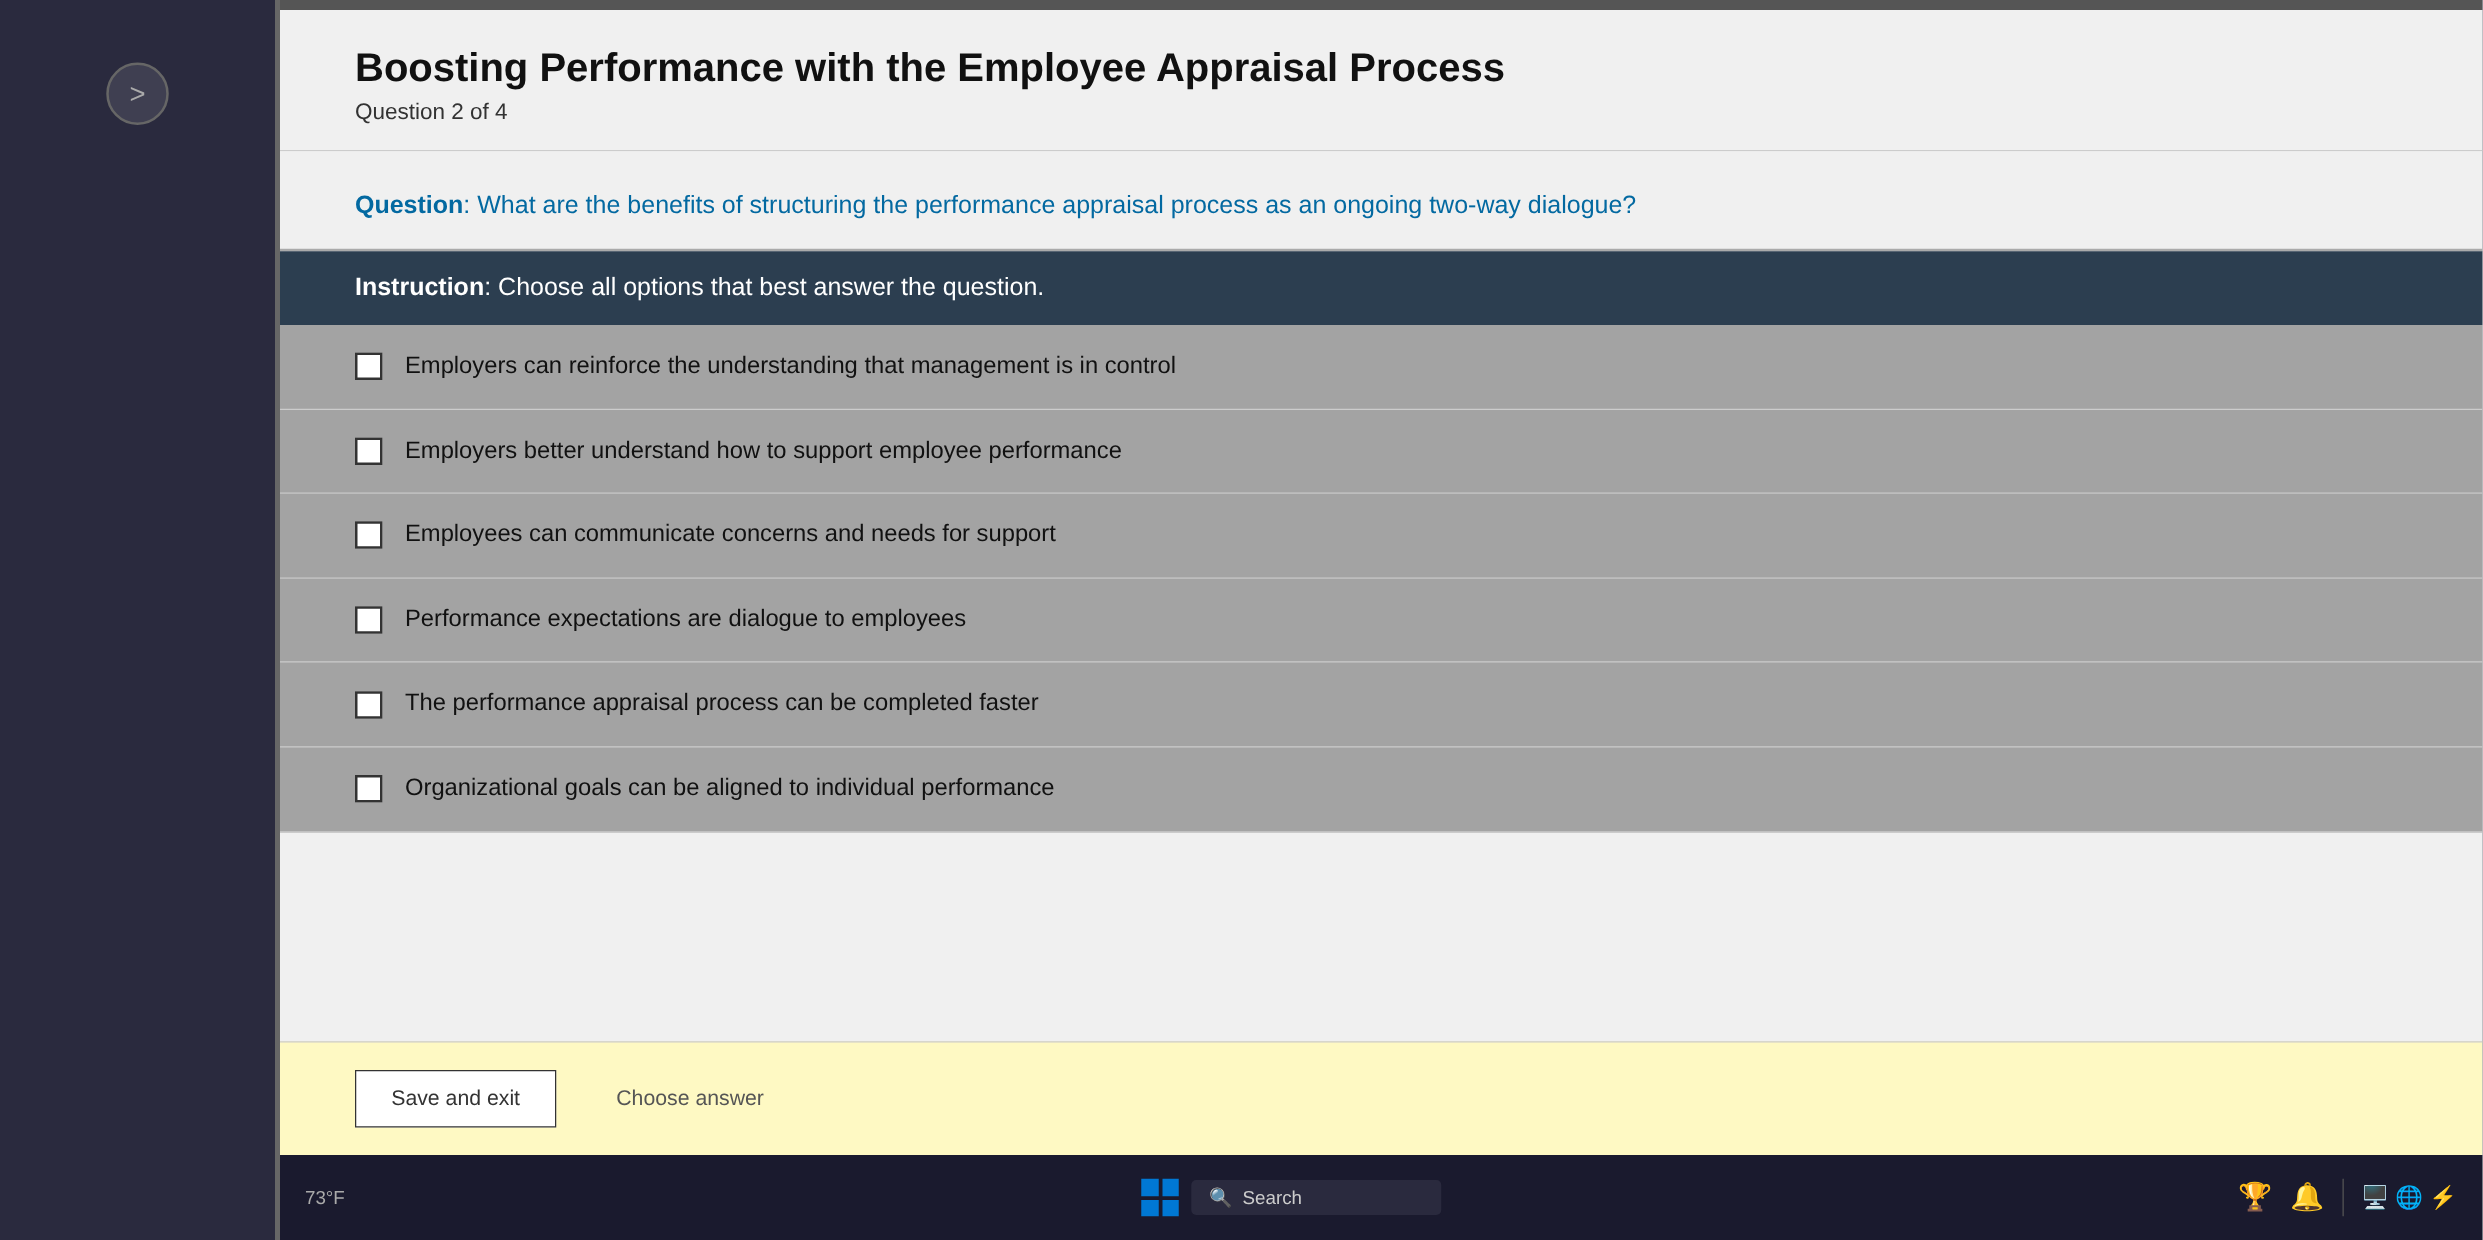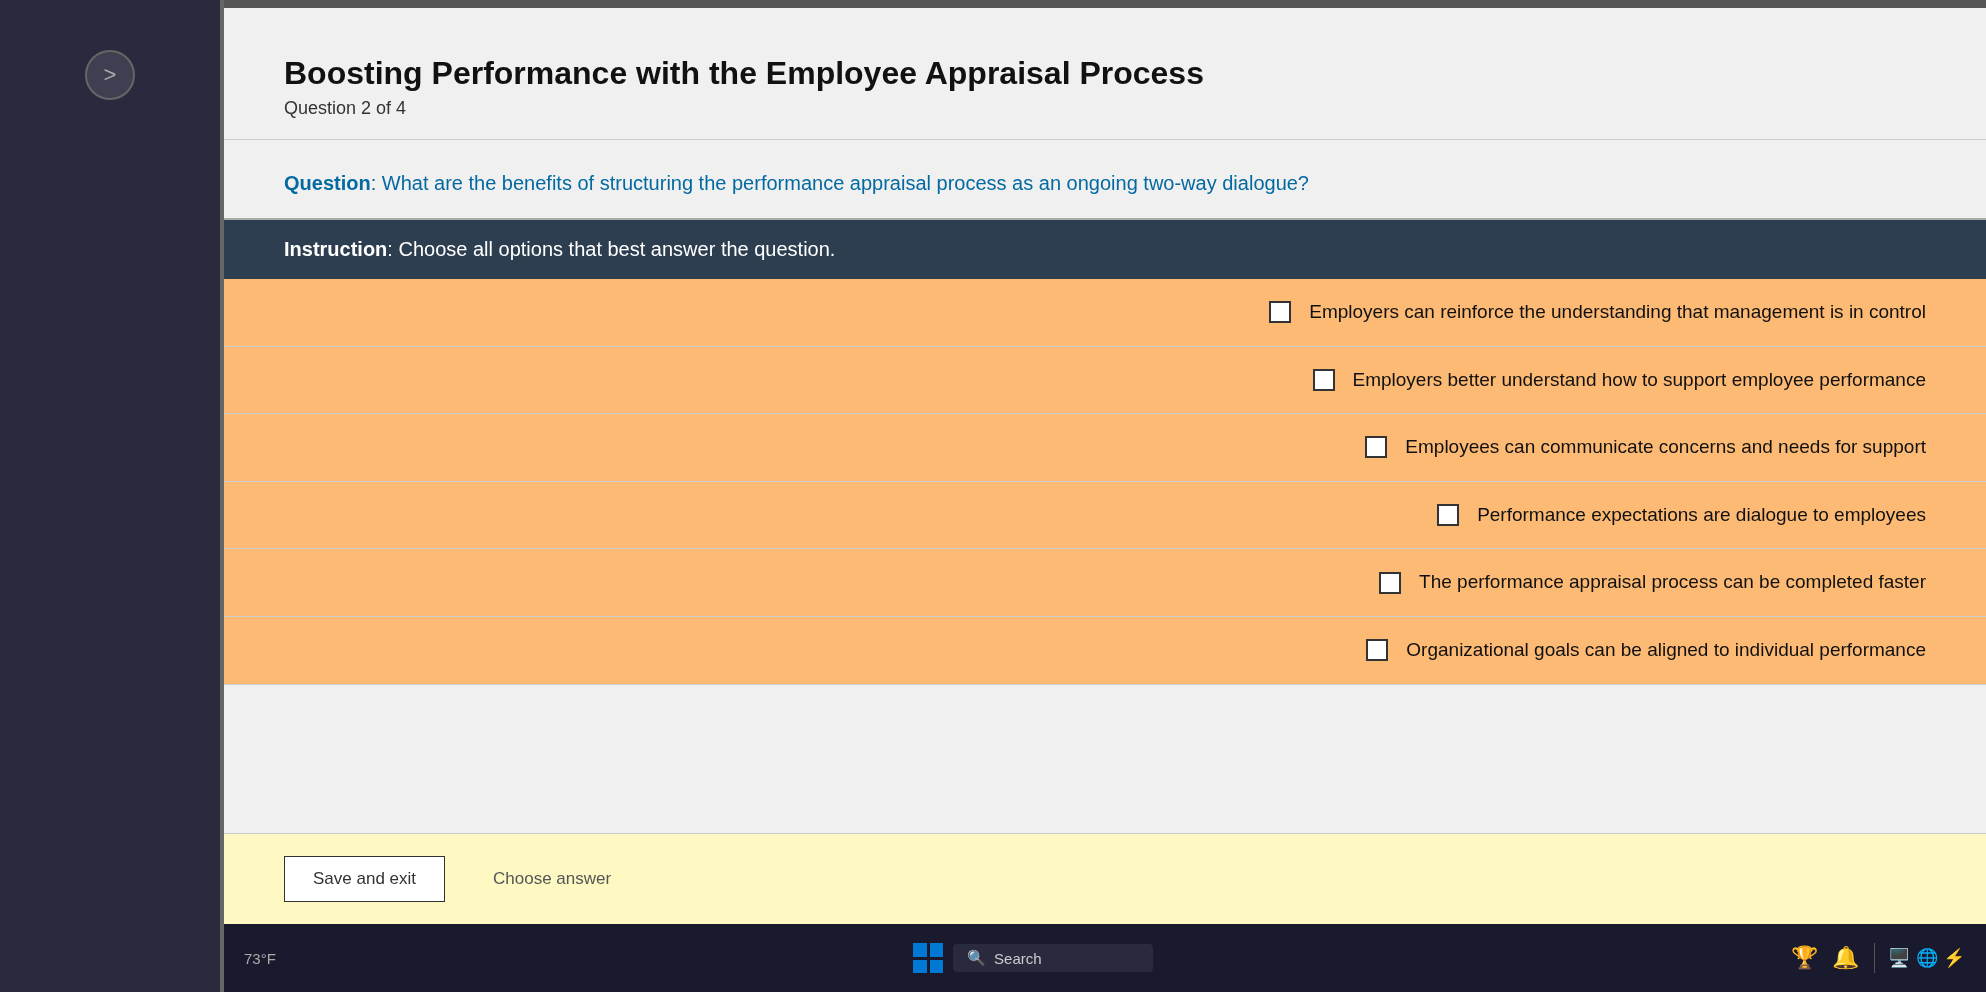--- a/index.html
+++ b/index.html
@@ -74,21 +74,20 @@
       padding: 28px 60px 20px 60px;
       background: #f0f0f0;
       border-bottom: 1px solid #ccc;
     }
 
     .quiz-title {
       font-size: 32px;
       font-weight: bold;
       color: #111;
       margin-bottom: 6px;
-      margin-top: 19px;
     }
 
     .quiz-subtitle {
       font-size: 18px;
       color: #333;
     }
 
     
     .question-section {
       padding: 28px 60px 20px 60px;
@@ -123,24 +122,23 @@
     .options-list {
       flex: 1;
       background: #f0f0f0;
     }
 
     .option-item {
       display: flex;
       align-items: center;
       padding: 20px 60px;
       border-bottom: 1px solid #ccc;
-      background: #fdba74;
+      background: #a3a3a3;
       cursor: pointer;
       gap: 18px;
-      justify-content: flex-end;
     }
 
     .option-checkbox {
       width: 22px;
       height: 22px;
       border: 2px solid #333;
       background: white;
       flex-shrink: 0;
       display: flex;
       align-items: center;

